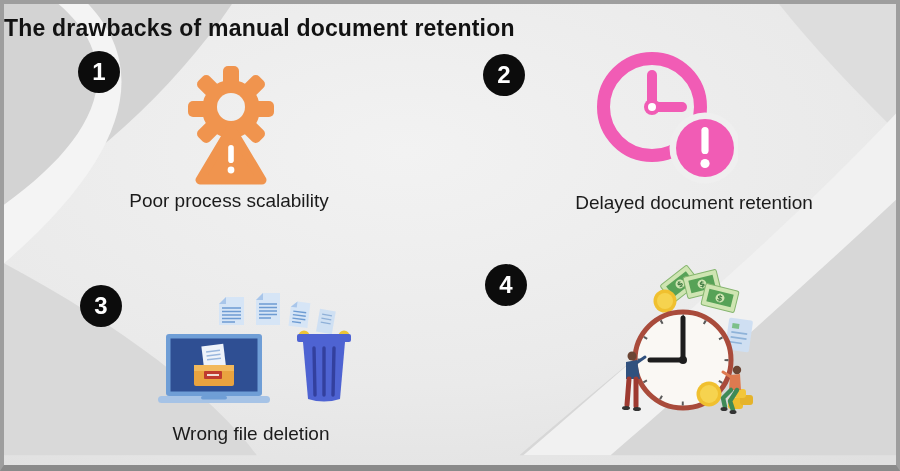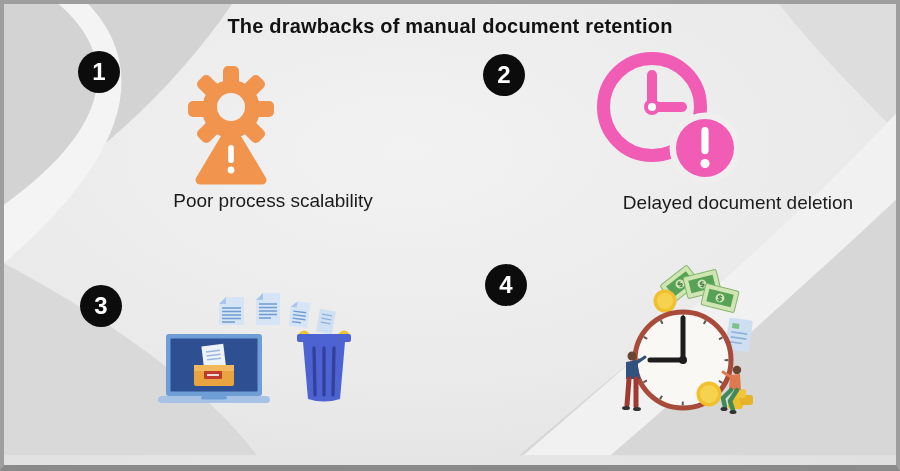--- a/index.html
+++ b/index.html
@@ -4,32 +4,32 @@
 <style>
   html,body { margin:0; padding:0; background:#ffffff; }
   .frame {
     position:relative; width:900px; height:471px; box-sizing:border-box;
     border:4px solid #9e9e9e; border-bottom:6px solid #8a8a8a;
     overflow:hidden; background:#e9e9e9;
     font-family:"Liberation Sans", sans-serif;
   }
   .bg { position:absolute; left:0; top:0; width:100%; height:100%; }
   .title {
-    position:absolute; top:11px; left:0; width:100%; text-align:center;
-    font-size:20px; font-weight:bold; color:#121212; letter-spacing:0.2px;
+    position:absolute; top:11px; left:0; width:100%; 
+    font-size:23px; font-weight:bold; color:#121212; letter-spacing:0.2px;
   }
   .badge {
     position:absolute; width:42px; height:42px; border-radius:50%;
     background:var(--badge-black,#0c0c0c); color:#ffffff;
     display:flex; align-items:center; justify-content:center;
     font-size:24px; font-weight:bold;
   }
   .label {
     position:absolute; transform:translateX(-50%);
-    font-size:19px; color:#1b1b1b; white-space:nowrap;margin-left:44px;
+    font-size:19px; color:#1b1b1b; white-space:nowrap;
   }
   .icon { position:absolute; }
 </style>
 </head>
 <body>
 
 <div class="frame">
 
   <svg class="bg" viewBox="0 0 900 471" preserveAspectRatio="none">
     <defs>
@@ -88,21 +88,21 @@
       <circle cx="62" cy="59" r="8" fill="var(--clock-pink,#F15CB5)"></circle>
       <circle cx="62" cy="59" r="4" fill="#ffffff"></circle>
     </g>
     <g>
       <circle cx="115" cy="100" r="35.5" fill="#efefef"></circle>
       <circle cx="115" cy="100" r="29" fill="var(--clock-pink,#F15CB5)"></circle>
       <rect x="111.4" y="79" width="7.2" height="27" rx="3.6" fill="#ffffff"></rect>
       <circle cx="115" cy="115.5" r="4.6" fill="#ffffff"></circle>
     </g>
   </svg>
-  <div class="label" style="left:690px; top:188px">Delayed document deletion</div>
+  <div class="label" style="left:690px; top:188px">Delayed document retention</div>
 
   <div class="badge" style="left:76px; top:281px">3</div>
   <svg class="icon" style="left:153px; top:285px" width="200" height="118" viewBox="0 0 200 118">
     <g>
       <path d="M69,8 H87 V36 H62 V15 Z" fill="#d6e5f6"></path>
       <path d="M62,15 L69,8 L69,15 Z" fill="#a9c6ea"></path>
       <path d="M65,19 H84 M65,22.5 H84 M65,26 H84 M65,29.5 H84 M65,33 H78" stroke="#6d9bd2" stroke-width="1.4"></path>
       <path d="M106,4 H123 V36 H99 V11 Z" fill="#d6e5f6"></path>
       <path d="M99,11 L106,4 L106,11 Z" fill="#a9c6ea"></path>
       <path d="M102,15 H120 M102,18.5 H120 M102,22 H120 M102,25.5 H120 M102,29 H114" stroke="#6d9bd2" stroke-width="1.4"></path>
@@ -131,20 +131,21 @@
         <rect x="161" y="21" width="16" height="23" fill="#cfe0f3"></rect>
         <path d="M164,26 H174 M164,30 H174 M164,34 H174" stroke="#8fb0d8" stroke-width="1.3"></path>
       </g>
       <circle cx="147" cy="47" r="5.5" fill="#edc437"></circle>
       <circle cx="187" cy="47" r="5.5" fill="#edc437"></circle>
       <rect x="140" y="45" width="54" height="8" rx="2" fill="var(--bin-blue,#4E63D2)"></rect>
       <path d="M146,53 L188,53 L183,110 Q167,115 151,110 Z" fill="var(--bin-blue,#4E63D2)"></path>
       <path d="M157,59 L158,106 M167,59 L167,106 M177,59 L176,106" stroke="#33409e" stroke-width="3.4" stroke-linecap="round"></path>
     </g>
   </svg>
+  <div class="label" style="left:247px; top:419px">Wrong file deletion</div>
 
   <div class="badge" style="left:481px; top:260px">4</div>
   <svg class="icon" style="left:598px; top:254px" width="170" height="162" viewBox="0 0 170 162">
     <g>
       <g transform="translate(78,26) rotate(-38)">
         <rect x="-17" y="-11" width="34" height="22" rx="2" fill="#cfe5b2" stroke="#85b56e" stroke-width="1"></rect>
         <rect x="-12.5" y="-6.5" width="25" height="13" fill="var(--money-green,#57A257)"></rect>
         <circle r="4.5" fill="#cfe5b2"></circle>
         <text y="2.8" text-anchor="middle" font-size="8" font-weight="bold" fill="#3f7a42" font-family="DejaVu Sans, sans-serif">$</text>
       </g>

